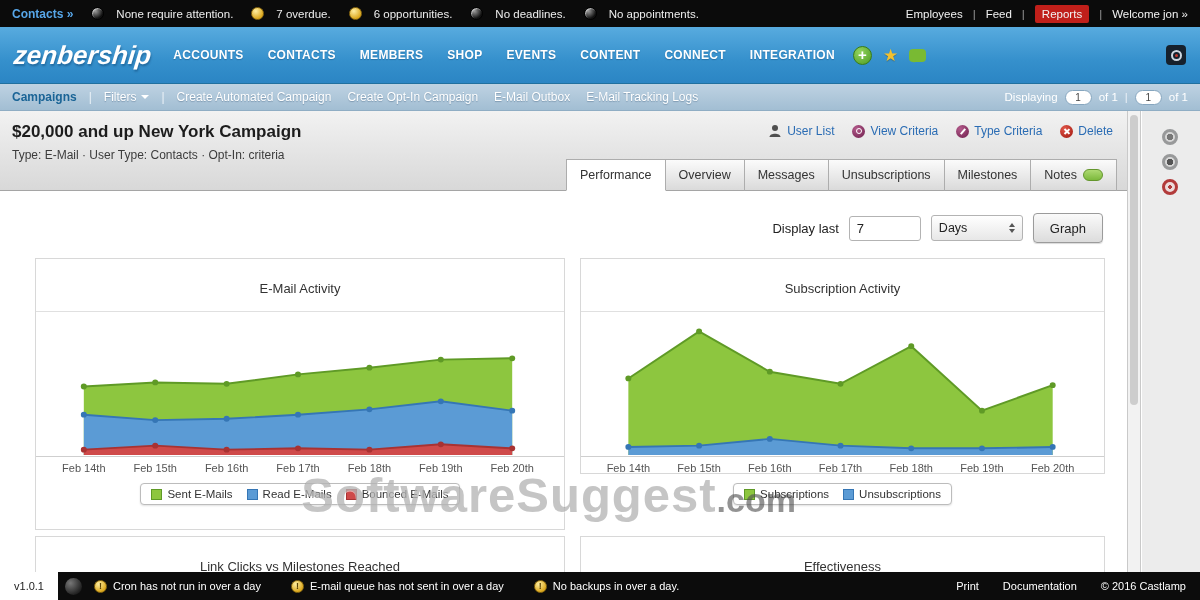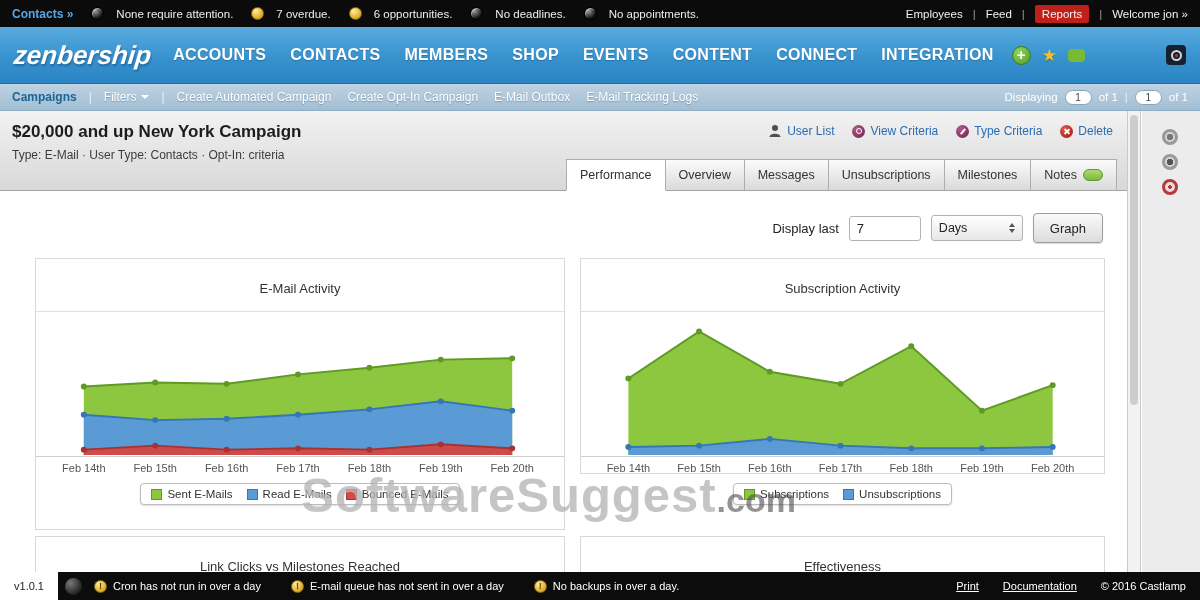--- a/index.html
+++ b/index.html
@@ -21,21 +21,21 @@
   .tb-link{cursor:pointer;color:#f2f2f2;}
   .tb-link.reports{background:#c01f1a;padding:3px 7px;border-radius:2px;}
 
   
   .mainnav{position:absolute;top:27px;left:0;width:1200px;height:57px;
     background:linear-gradient(180deg,#58abdf 0%,#3590cc 60%,#2b85c4 100%);
     border-bottom:1px solid #20709f;display:flex;align-items:center;padding:0 14px;}
   .logo{color:#fff;font-size:26px;font-weight:bold;font-style:italic;transform:skewX(-6deg);
     text-shadow:1px 2px 2px rgba(0,40,80,.35);margin-right:22px;cursor:pointer;}
   .menu{display:flex;align-items:center;gap:24px;}
-  .menu span{color:#fff;font-size:16px;font-weight:bold;letter-spacing:.3px;cursor:pointer;
+  .menu span{color:#fff;font-size:12px;font-weight:bold;letter-spacing:.3px;cursor:pointer;
     text-shadow:0 1px 1px rgba(0,40,80,.3);}
   .nav-icons{display:flex;align-items:center;gap:11px;margin-left:18px;}
   .plus{width:19px;height:19px;border-radius:50%;background:radial-gradient(circle at 35% 30%,#93d45f,#4e9b22);
     border:1px solid #3a7d15;color:#fff;font-size:15px;font-weight:bold;display:flex;
     align-items:center;justify-content:center;cursor:pointer;}
   .plus::before{content:"+";margin-top:-2px;}
   .star{color:#f3c12f;font-size:17px;text-shadow:0 1px 1px rgba(90,60,0,.4);cursor:pointer;}
   .star::before{content:"★";}
   .chat{width:17px;height:13px;background:#79ba33;border-radius:4px;position:relative;cursor:pointer;}
   .chat::after{content:"";position:absolute;left:3px;bottom:-5px;border:4px solid transparent;
@@ -150,21 +150,21 @@
   .f-version{width:58px;height:28px;background:#fff;color:#222;display:flex;align-items:center;
     justify-content:center;flex:none;}
   .f-ball{width:17px;height:17px;border-radius:50%;flex:none;
     background:radial-gradient(circle at 32% 30%,#777,#000);margin:0 12px 0 7px;}
   .f-warn{display:flex;align-items:center;gap:6px;margin-right:30px;cursor:pointer;}
   .w-icon{width:13px;height:13px;border-radius:50%;flex:none;
     background:radial-gradient(circle at 35% 28%,#ffeea0,#dca81e 72%);border:1px solid #8f6d12;
     color:#5c4404;font-size:9px;font-weight:bold;display:flex;align-items:center;justify-content:center;}
   .w-icon::before{content:"!";}
   .f-right{margin-left:auto;display:flex;align-items:center;gap:24px;padding-right:14px;}
-  .f-link{cursor:pointer;text-decoration:underline;}
+  .f-link{cursor:pointer;}
 </style>
 </head>
 <body>
 
 <div class="screen">
 
   <div class="topbar">
     <span class="tb-contacts">Contacts »</span>
     <span class="tb-status">
       <span class="coin dark"></span>

